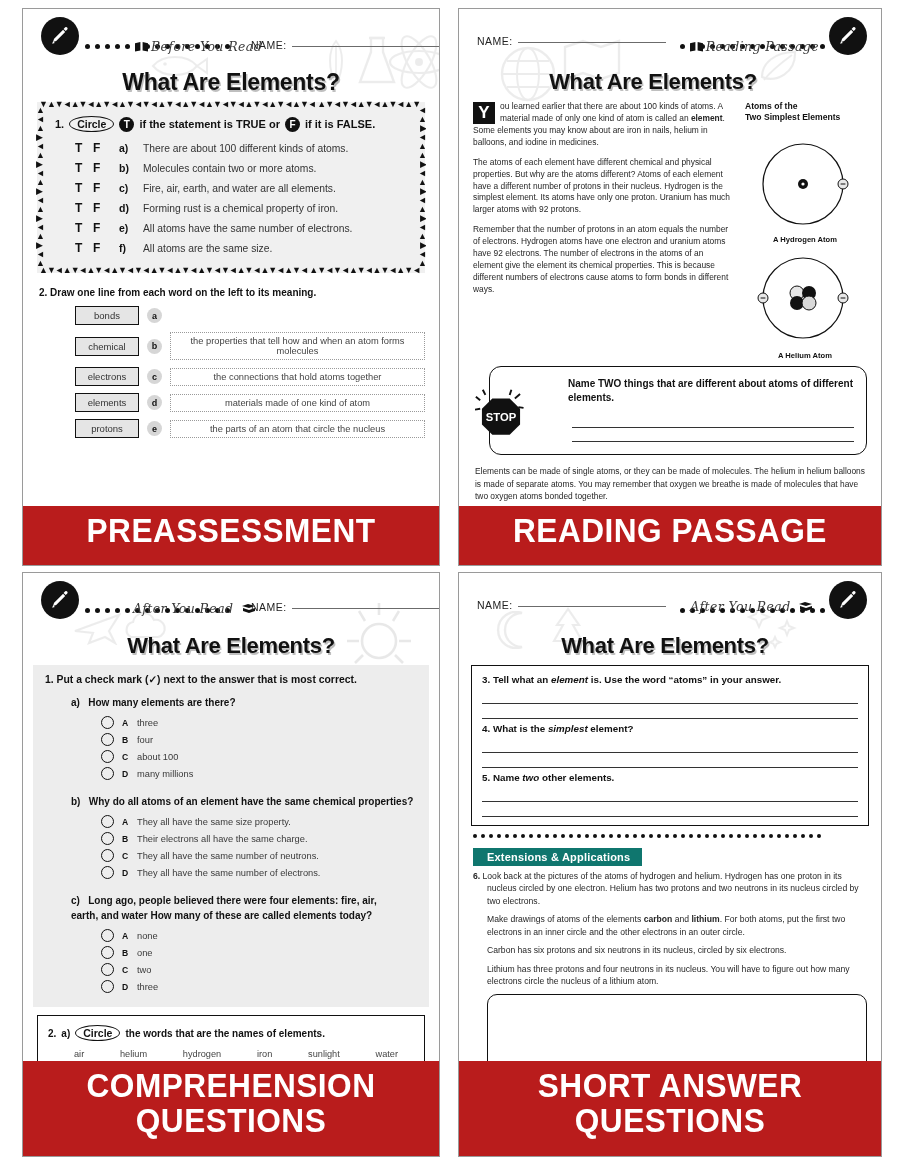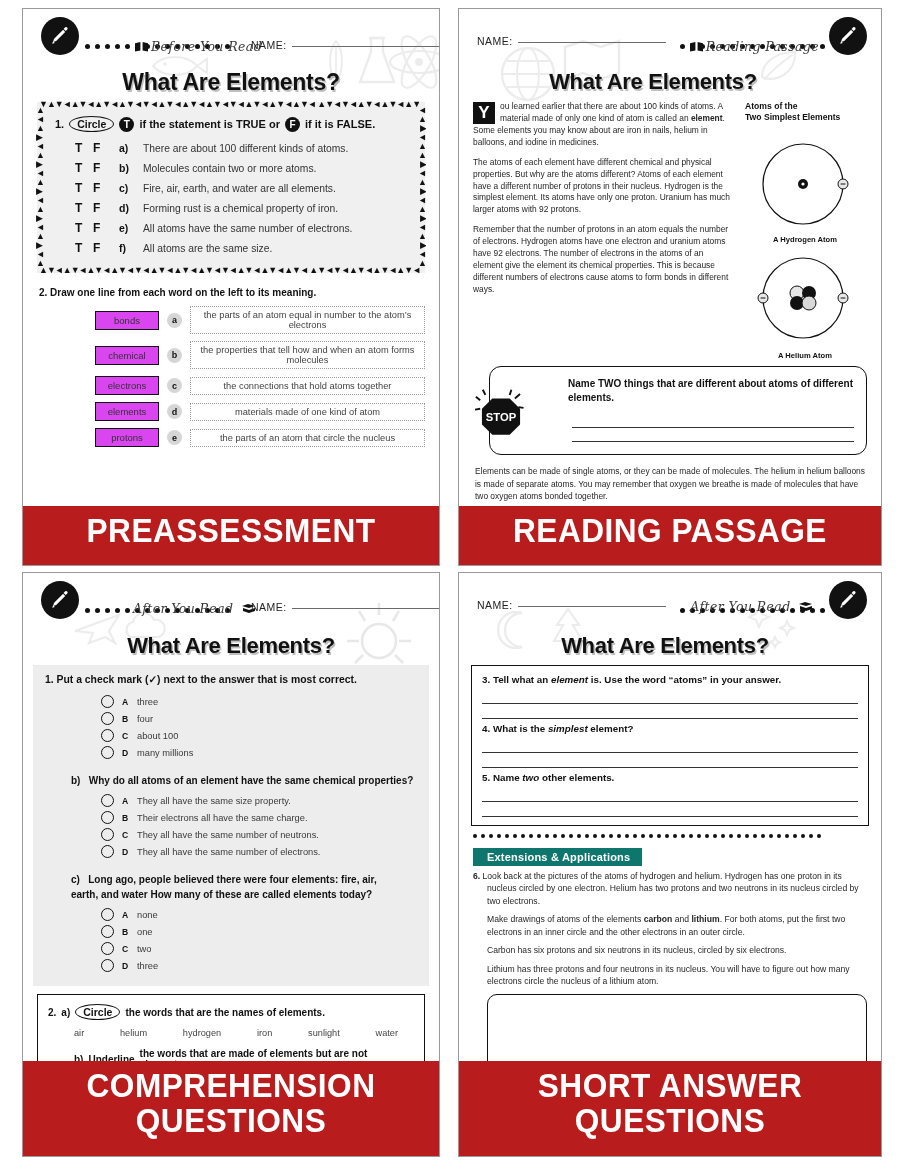--- a/index.html
+++ b/index.html
@@ -52,21 +52,21 @@
   .blk{display:inline-flex;width:15px;height:15px;border-radius:50%;background:#111;color:#fff;
        align-items:center;justify-content:center;font-size:10px;font-weight:bold;}
   .tfrow{display:flex;align-items:center;margin:6px 0 6px 20px;font-size:10.3px;color:#333;}
   .tfrow .t{width:18px;font-weight:bold;font-size:12px;color:#111;}
   .tfrow .f{width:26px;font-weight:bold;font-size:12px;color:#111;}
   .tfrow .lbl{width:24px;font-weight:bold;color:#111;font-size:10.5px;}
 
   
   .q2head{font-size:10px;font-weight:bold;margin:14px 0 8px 16px;}
   .matchrow{display:flex;align-items:center;margin:0 14px 7px 52px;}
-  .wordbox{width:62px;text-align:center;border:1.3px solid #111;font-size:9.5px;padding:3px 0;color:#333;background:#d946ef;margin-left:20px;}
+  .wordbox{width:62px;text-align:center;border:1.3px solid #111;font-size:9.5px;padding:3px 0;color:#333;background:#e5e5e5;}
   .greycirc{width:15px;height:15px;border-radius:50%;background:#d6d6d6;color:#111;font-size:9px;font-weight:bold;
             display:flex;align-items:center;justify-content:center;margin:0 8px;flex:none;}
   .defbox{flex:1;border:1.2px dotted #9a9a9a;font-size:9.3px;color:#444;text-align:center;padding:3px 4px;background:#fff;}
 
   
   .rp-wrap{display:flex;padding:0 14px;gap:10px;}
   .rp-text{width:262px;}
   .rp-side{width:120px;}
   .dropcap{float:left;width:22px;height:22px;background:#111;color:#fff;font-weight:bold;font-size:17px;
            text-align:center;line-height:22px;margin:1px 5px 0 0;font-family:"Liberation Sans",sans-serif;}
@@ -234,21 +234,20 @@
             <span class="lbl">f)</span>
             <span>All atoms are the same size.</span>
           </div>
       </div>
 
       <div class="q2head">2. Draw one line from each word on the left to its meaning.</div>
 
       <div class="matchrow">
         <div class="wordbox">bonds</div>
         <div class="greycirc">a</div>
-        <div class="defbox">the parts of an atom equal in number to the atom’s electrons</div>
       </div>
       <div class="matchrow">
         <div class="wordbox">chemical</div>
         <div class="greycirc">b</div>
         <div class="defbox">the properties that tell how and when an atom forms molecules</div>
       </div>
       <div class="matchrow">
         <div class="wordbox">electrons</div>
         <div class="greycirc">c</div>
         <div class="defbox">the connections that hold atoms together</div>
@@ -440,20 +439,24 @@
               <path d="M36 2v12M16 10l6 10M56 10l-6 10M4 40h12M56 40h12M12 62l8-8M60 62l-8-8"></path>
             </g>
           </svg>
       </div>
 
       <div class="title sm">What Are Elements?</div>
 
       <div class="shade">
         <div class="cq">1.  Put a check mark (✓) next to the answer that is most correct.</div>
 
+        <div class="sub">
+          <span>a)</span>&nbsp;&nbsp;
+          <span>How many elements are there?</span>
+        </div>
         <div class="opt">
             <span class="o"></span>
             <span class="k">A</span>
             <span>three</span>
           </div>
         <div class="opt">
             <span class="o"></span>
             <span class="k">B</span>
             <span>four</span>
           </div>

